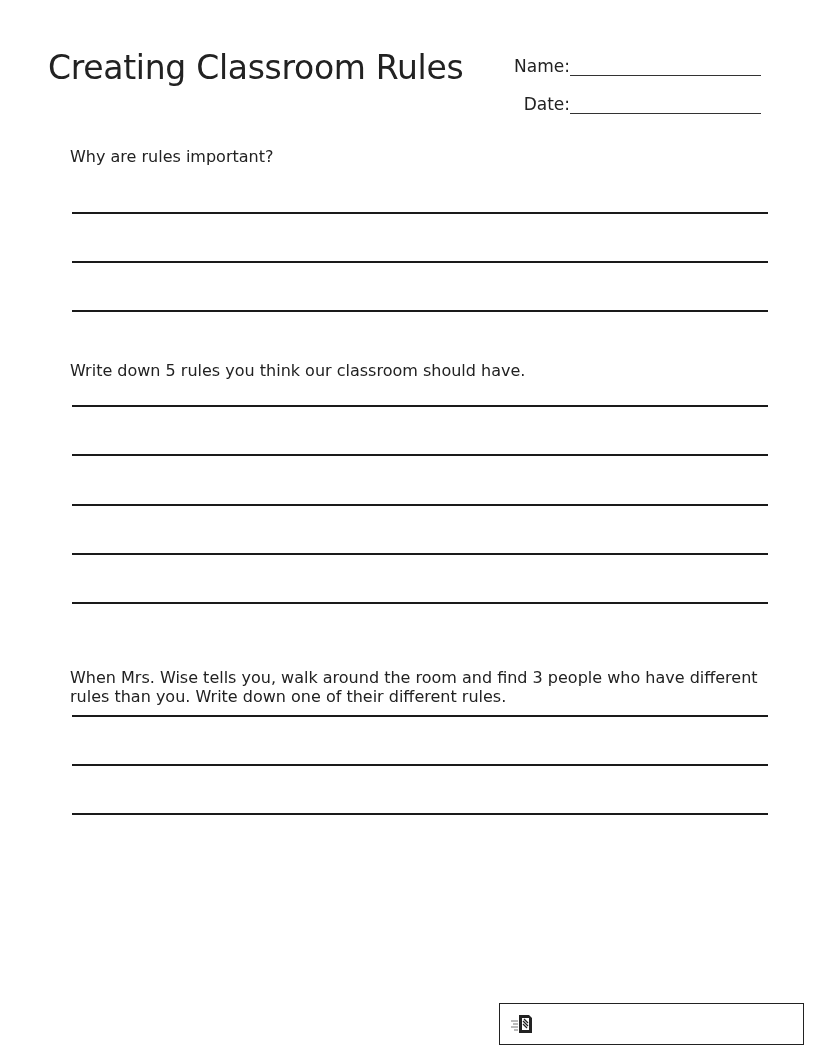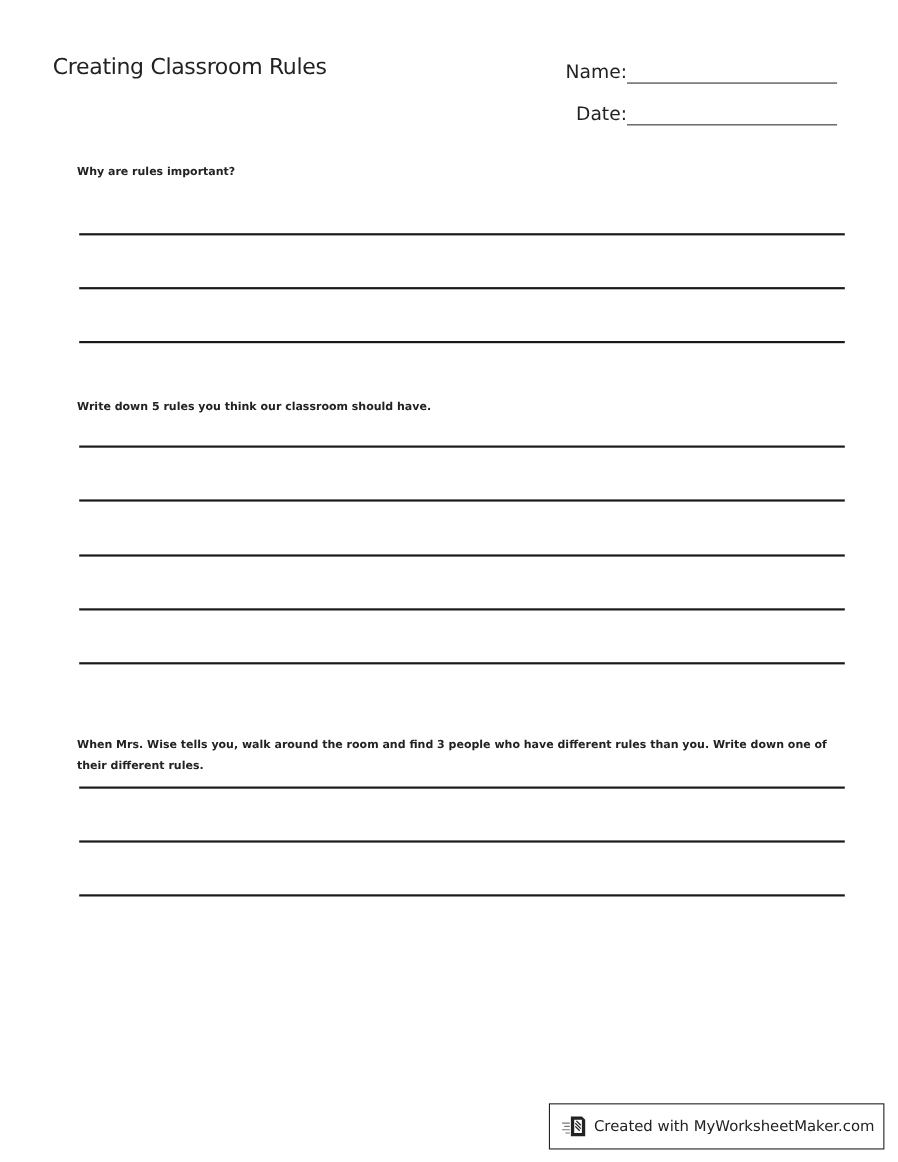--- a/index.html
+++ b/index.html
@@ -12,21 +12,21 @@
       height: 1056px;
       position: relative;
       overflow: hidden;
       font-family: "DejaVu Sans", "Liberation Sans", sans-serif;
       color: #222222;
     }
     .title {
       position: absolute;
       left: 48px;
       top: 48px;
-      font-size: 20px;
+      font-size: 33px;
       font-weight: normal;
       color: #222222;
       letter-spacing: -0.3px;
       white-space: nowrap;
       font-family: "DejaVu Sans", sans-serif;
     }
     .field {
       position: absolute;
       display: flex;
       align-items: flex-end;
@@ -46,22 +46,22 @@
       border-bottom: 1.5px solid #333333;
       margin-bottom: 0;
     }
     .field-name { left: 500px; top: 56px; }
     .field-date { left: 500px; top: 94px; justify-content: flex-end; }
 
     .question {
       position: absolute;
       left: 70px;
       width: 690px;
-      font-size: 10px;
-      font-weight: bold;
+      font-size: 16px;
+      font-weight: normal;
       color: #222222;
       line-height: 19px;
       font-family: "DejaVu Sans", sans-serif;
     }
     .answer-line {
       position: absolute;
       left: 72px;
       width: 696px;
       height: 2px;
       background: #1a1a1a;
@@ -142,16 +142,15 @@
         <line x1="1" y1="15" x2="8" y2="15" stroke="#777" stroke-width="1"></line>
         <line x1="4" y1="18" x2="8" y2="18" stroke="#777" stroke-width="1"></line>
 
         <path d="M9 3 L19 3 L22 6 L22 21 L9 21 Z" fill="#222"></path>
         <path d="M12 6 L19 6 L19 18 L12 18 Z" fill="#fff"></path>
         <line x1="13" y1="9" x2="18" y2="14" stroke="#222" stroke-width="1.2"></line>
         <line x1="13" y1="12" x2="17" y2="16" stroke="#222" stroke-width="1.2"></line>
         <line x1="14" y1="7" x2="18" y2="11" stroke="#222" stroke-width="1.2"></line>
       </svg>
     </span>
-    <span class="footer-text">Created with MyWorksheetMaker.com</span>
   </div>
 
 </div>
 
 </body></html>

